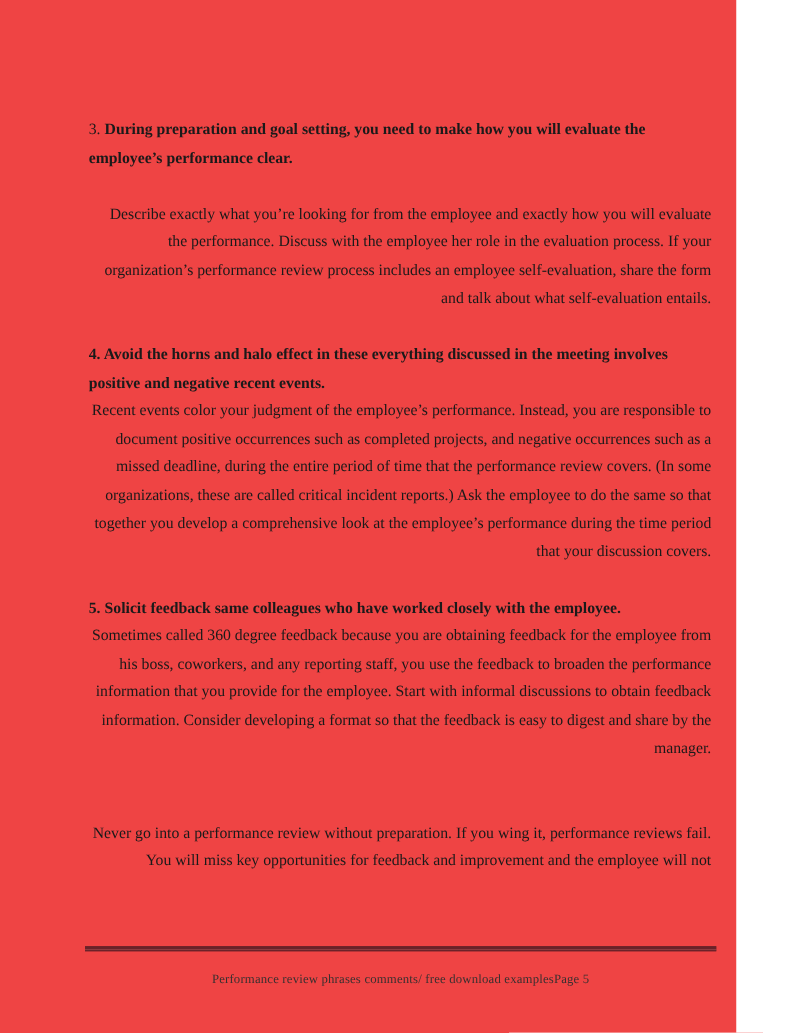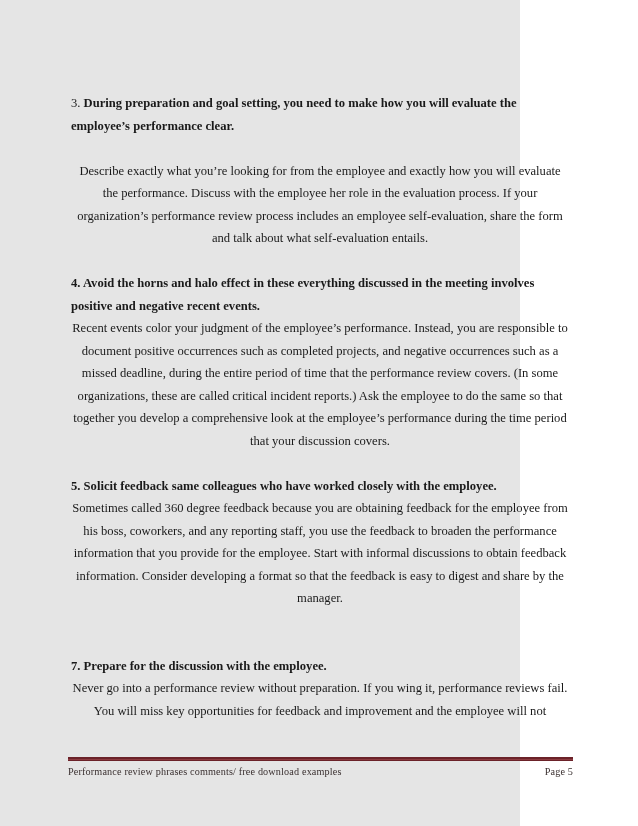--- a/index.html
+++ b/index.html
@@ -13,23 +13,23 @@
     position: relative;
     font-family: "Liberation Serif", "DejaVu Serif", serif;
     color: #1a1a1a;
     overflow: hidden;
   }
 
   .page {
     position: absolute;
     left: 0;
     top: 0;
-    width: 520px;
+    width: 589px;
     height: 826px;
-    background: #e5e5e5;
+    background: #ef4444;
   }
 
   .content {
     position: absolute;
     left: 71px;
     top: 92px;
     width: 498px;
   }
 
   .block { margin: 0 0 0 0; }
@@ -40,21 +40,21 @@
     line-height: 22.5px;
     margin: 0;
     text-align: left;
   }
   .heading .num-regular { font-weight: normal; }
 
   .para {
     font-size: 12.6px;
     line-height: 22.5px;
     margin: 0;
-    text-align: center;
+    text-align: right;
   }
 
   .gap-line { height: 22.5px; }
 
   
   .footer {
     position: absolute;
     left: 68px;
     top: 757px;
     width: 505px;
@@ -68,23 +68,23 @@
     box-sizing: border-box;
     background-image: linear-gradient(
       to bottom,
       #6b2229 0px, #6b2229 1px,
       #8d3b40 1px, #8d3b40 2px,
       #6b2229 2px, #6b2229 4px
     );
   }
   .footer-row {
     display: flex;
-    justify-content: space-between;
+    justify-content: center;
     align-items: baseline;
-    margin-top: 4px;
+    margin-top: 16px;
     font-size: 10.2px;
     line-height: 14px;
     color: #3a3030;
     letter-spacing: 0.15px;
   }
   .footer-left { white-space: nowrap; }
   .footer-right { white-space: nowrap; }
 </style>
 </head>
 <body>
@@ -114,21 +114,20 @@
     </div>
 
     <div class="gap-line"></div>
 
     <div class="block">
     </div>
 
     <div class="gap-line"></div>
 
     <div class="block">
-      <p class="heading"><span>7.</span> <span>Prepare for the discussion with the employee.</span></p>
       <p class="para">Never go into a performance review without preparation. If you wing it, performance reviews fail. You will miss key opportunities for feedback and improvement and the employee will not</p>
     </div>
 
   </div>
 
   <div class="footer">
     <div class="footer-rule"></div>
     <div class="footer-row">
       <span class="footer-left">Performance review phrases comments/ free download examples</span>
       <span class="footer-right">Page 5</span>

